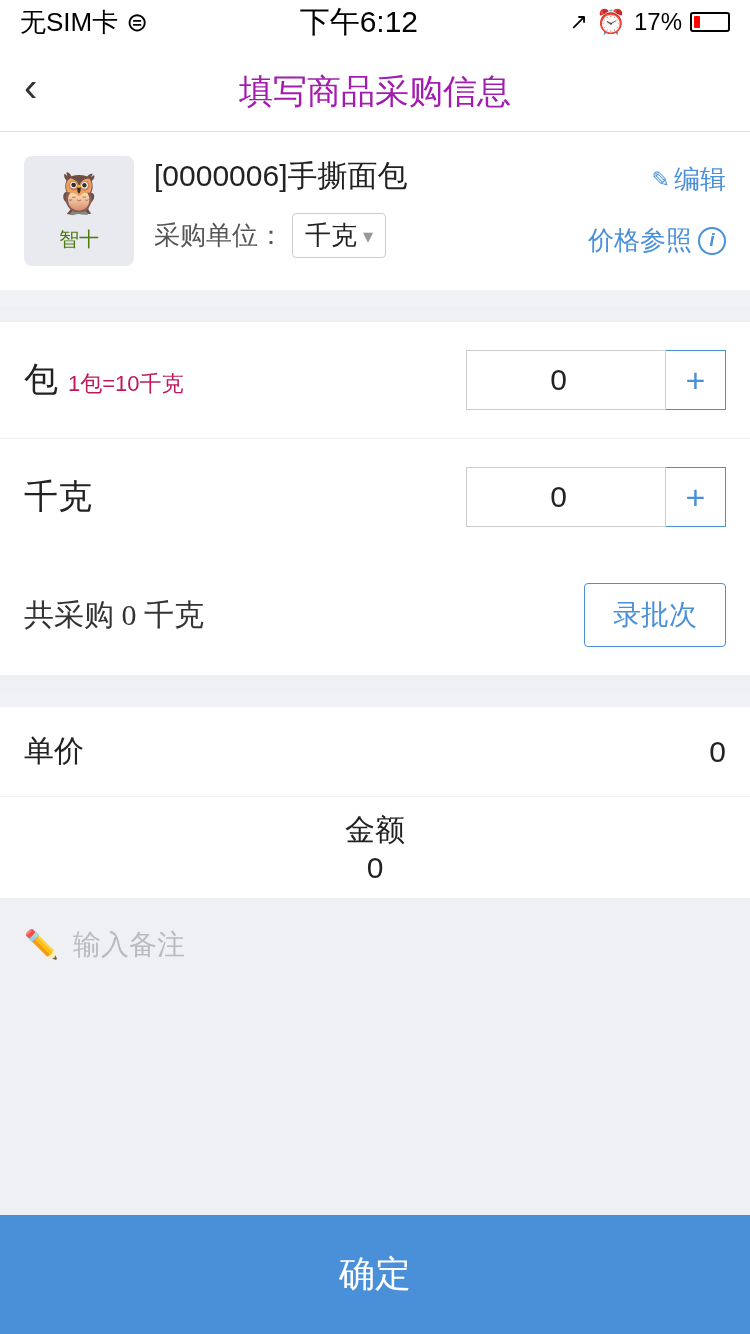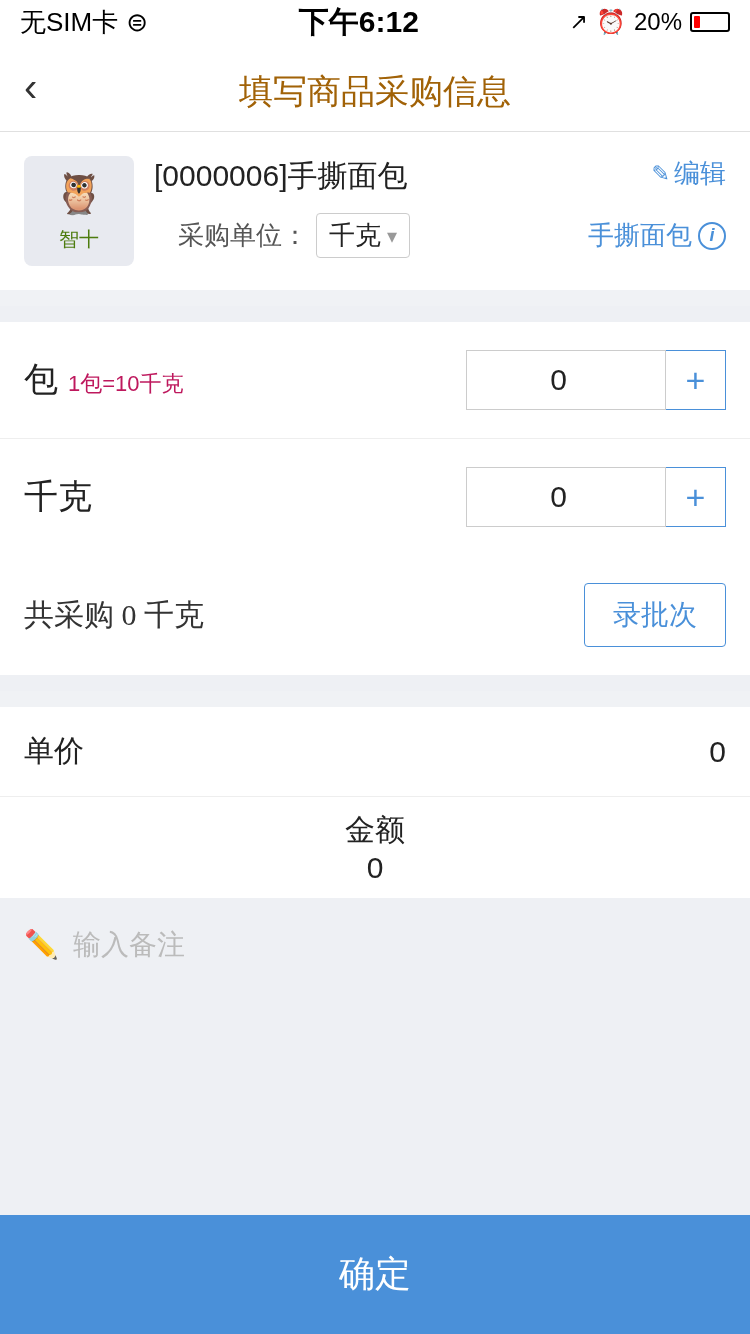--- a/index.html
+++ b/index.html
@@ -26,21 +26,21 @@
       color: #000;
     }
     .status-left {
       display: flex;
       align-items: center;
       gap: 8px;
       font-size: 26px;
     }
     .status-center {
       font-size: 30px;
-      font-weight: 700;
+      font-weight: 400;
     }
     .status-right {
       display: flex;
       align-items: center;
       gap: 8px;
       font-size: 24px;
     }
     .battery-body {
       width: 40px;
       height: 20px;
@@ -72,21 +72,21 @@
     .nav-back {
       position: absolute;
       left: 24px;
       font-size: 40px;
       color: #333;
       cursor: pointer;
     }
     .nav-title {
       font-size: 34px;
       font-weight: 500;
-      color: #a16207;
+      color: #a21caf;
       margin-top: 8px;
     }
 
     
     .product-card {
       background: #fff;
       padding: 24px;
       display: flex;
       align-items: flex-start;
       gap: 20px;
@@ -113,44 +113,43 @@
       text-align: center;
     }
     .product-info {
       flex: 1;
       display: flex;
       flex-direction: column;
       gap: 16px;
     }
     .product-header {
       display: flex;
-      align-items: flex-start;
+      align-items: flex-end;
       justify-content: space-between;
     }
     .product-name {
       font-size: 30px;
       color: #222;
       font-weight: 500;
     }
     .edit-btn {
       font-size: 26px;
       color: #4a90d9;
       display: flex;
       align-items: center;
       gap: 4px;
       cursor: pointer;
     }
     .edit-icon {
       font-size: 22px;
     }
     .product-unit-row {
       display: flex;
-      align-items: center;
-      justify-content: space-between;
-      margin-left: 24px;
+      align-items: flex-end;
+      justify-content: space-between;
     }
     .unit-label {
       font-size: 26px;
       color: #555;
     }
     .unit-select {
       display: flex;
       align-items: center;
       border: 1px solid #ccc;
       border-radius: 4px;
@@ -350,21 +349,21 @@
 
 <div class="status-bar">
   <div class="status-left">
     <span>无SIM卡</span>
     <span>⊜</span>
   </div>
   <div class="status-center">下午6:12</div>
   <div class="status-right">
     <span style="font-size:22px;">↗</span>
     <span>⏰</span>
-    <span>20%</span>
+    <span>17%</span>
     <span>
       <span class="battery-body">
           <span class="battery-fill"></span>
         </span>
     </span>
   </div>
 </div>
 
 <div class="nav-bar">
   <span class="nav-back">‹</span>
@@ -388,21 +387,21 @@
     </div>
     <div class="product-unit-row">
       <div style="display:flex;align-items:center;gap:8px;">
         <span class="unit-label">采购单位：</span>
         <span class="unit-select">
           <span>千克</span>
           <span class="unit-chevron">▾</span>
         </span>
       </div>
       <span class="price-ref">
-        <span>手撕面包</span>
+        <span>价格参照</span>
         <span class="price-ref-icon">i</span>
       </span>
     </div>
   </div>
 </div>
 
 <div class="section-divider"></div>
 
 <div class="input-section">
 

